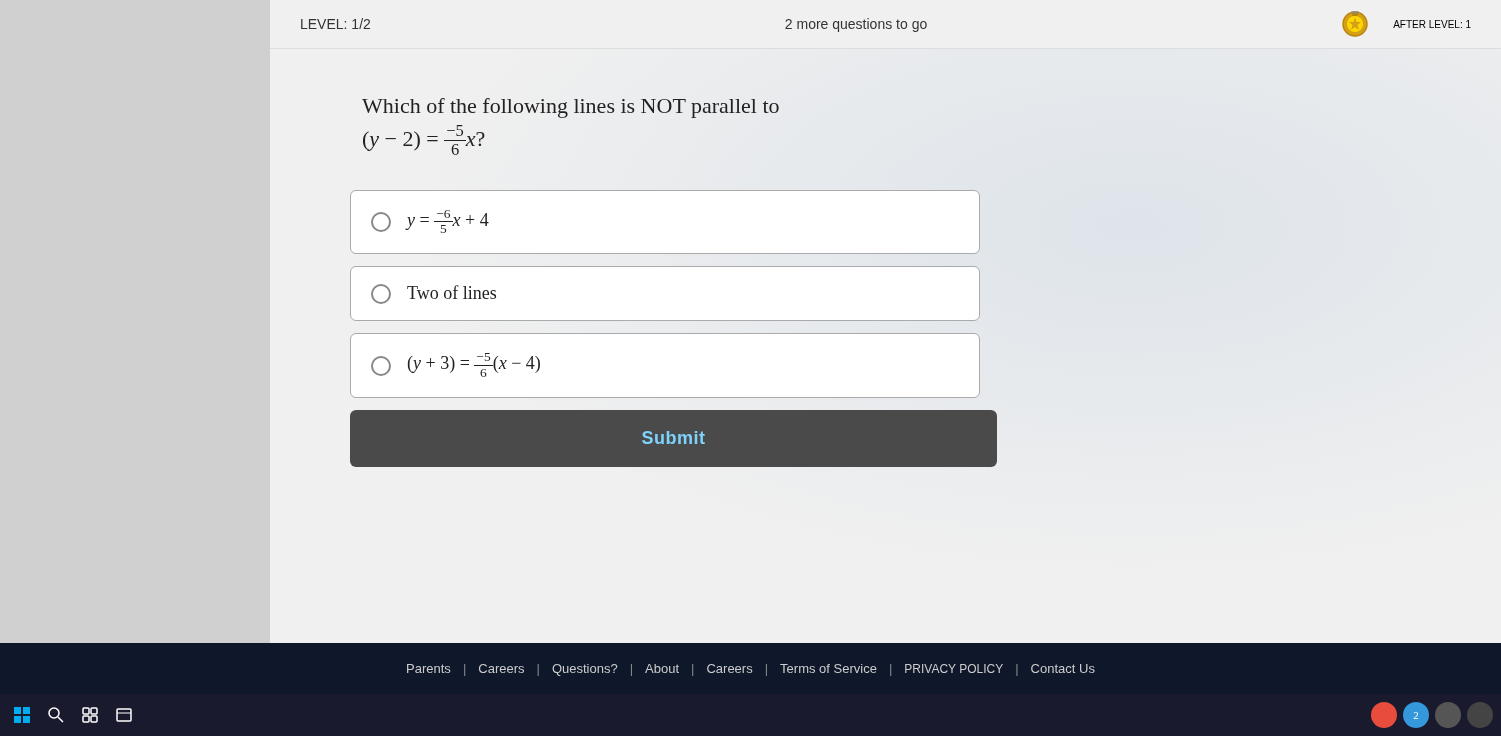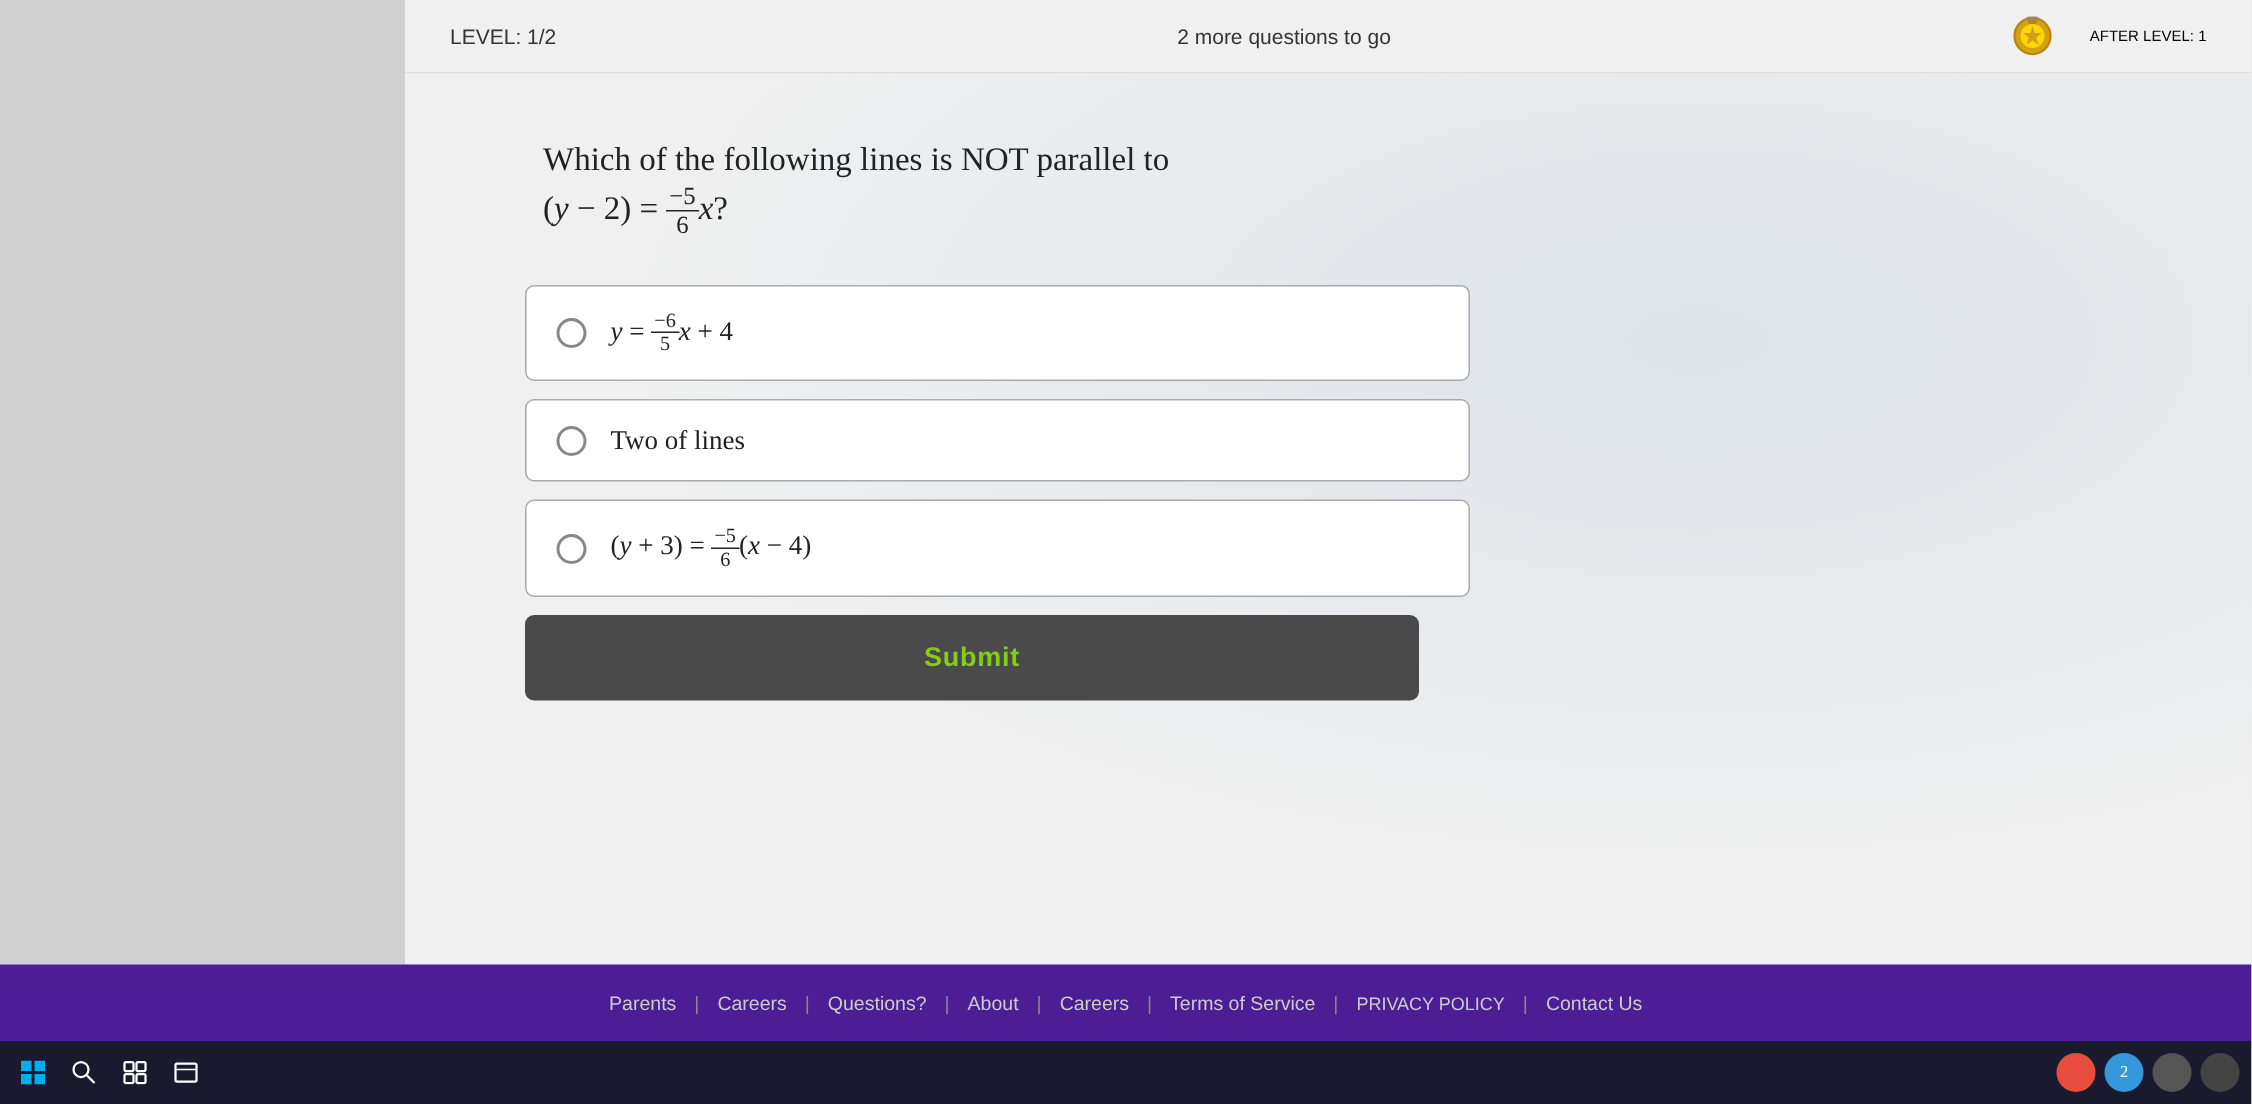--- a/index.html
+++ b/index.html
@@ -103,36 +103,36 @@
       height: 20px;
       border: 2px solid #888;
       border-radius: 50%;
       margin-right: 16px;
       flex-shrink: 0;
       background: white;
     }
 
     .submit-btn {
       display: block;
-      width: 596px;
+      width: 647px;
       padding: 18px;
       background: #4a4a4a;
-      color: #84cc16;
+      color: #7dd3fc;
       border: none;
       border-radius: 6px;
       font-size: 18px;
       font-weight: bold;
       cursor: pointer;
       margin-top: 10px;
       font-family: Arial, sans-serif;
       letter-spacing: 0.5px;
     }
 
     .footer {
-      background: #4c1d95;
+      background: #0f172a;
       color: #ccc;
       padding: 18px 30px;
       display: flex;
       align-items: center;
       justify-content: center;
       gap: 12px;
       font-size: 13px;
       font-family: Arial, sans-serif;
     }
 

